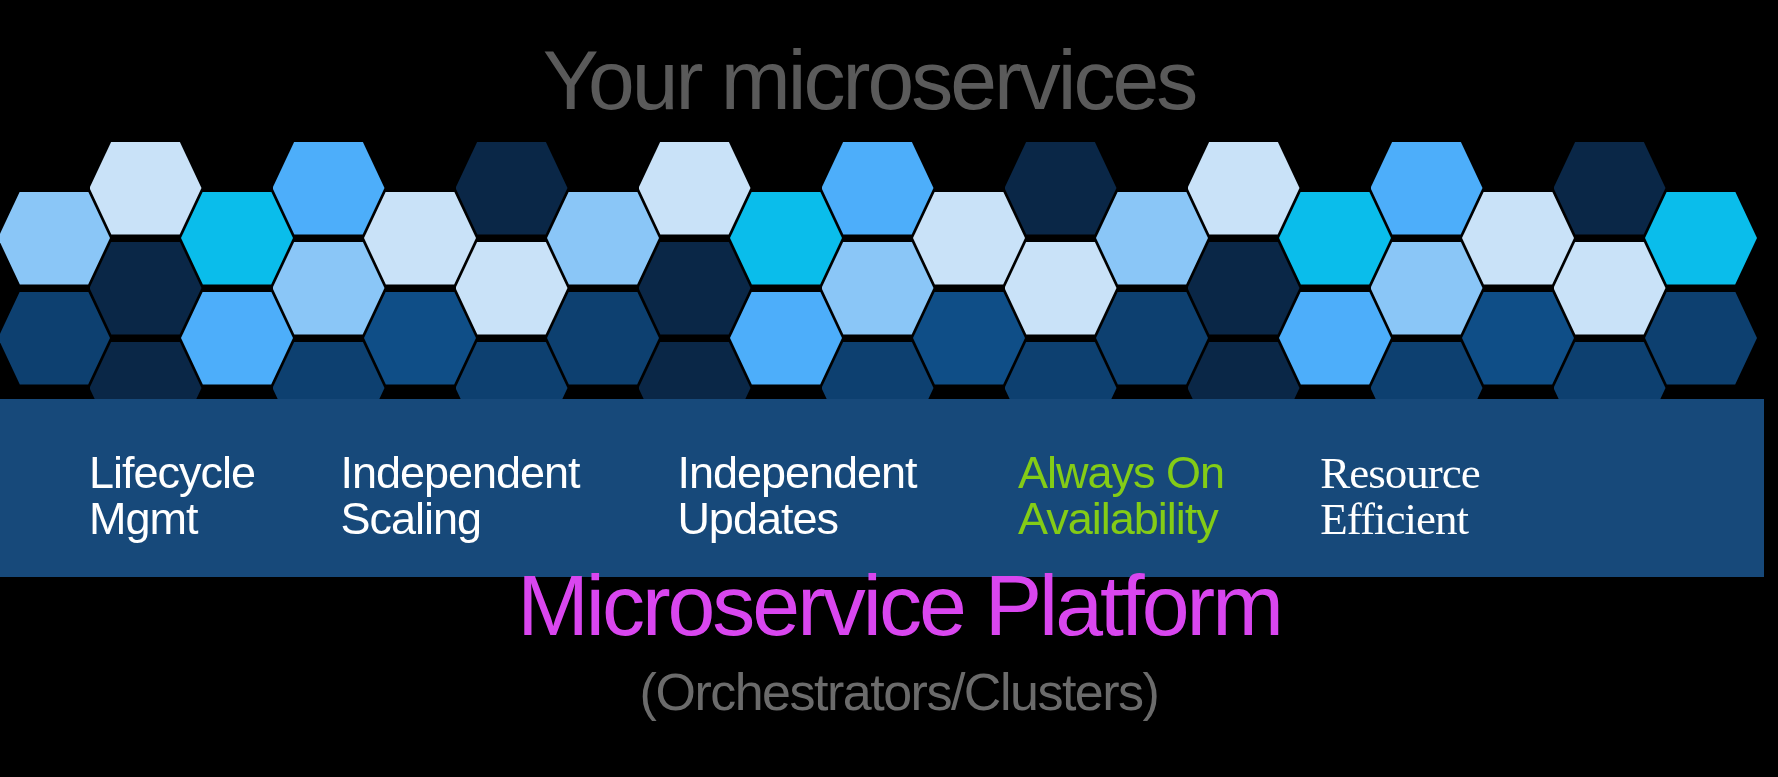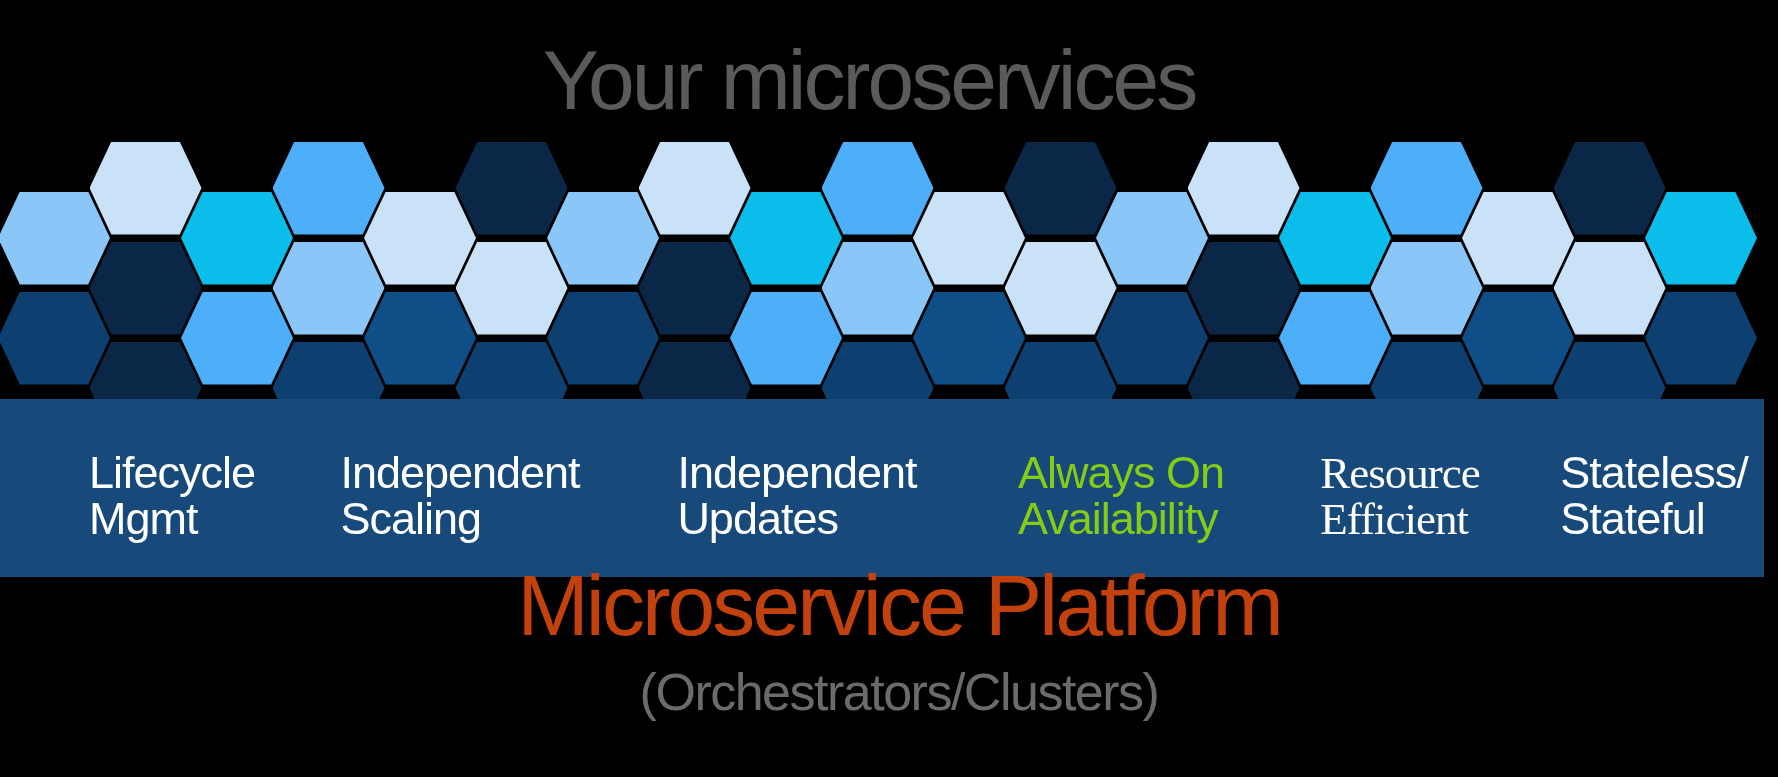--- a/index.html
+++ b/index.html
@@ -146,21 +146,19 @@
     <div class="band-label" style="left: 172px; color: rgb(255, 255, 255);">Lifecycle
 Mgmt</div>
     <div class="band-label" style="left: 460px; color: rgb(255, 255, 255);">Independent
 Scaling</div>
     <div class="band-label" style="left: 797px; color: rgb(255, 255, 255);">Independent
 Updates</div>
     <div class="band-label" style="left: 1121px; color: #84cc16;">Always On
 Availability</div>
     <div class="band-label" style="left: 1400px; color: rgb(255, 255, 255); font-family: Liberation Serif, serif;">Resource
 Efficient</div>
-    <div class="band-label" style="left: 1654px; color: rgb(255, 255, 255);">Stateless/
-Stateful</div>
   </div>
 
-  <div class="platform-title" style="color: #c2410c;">Microservice Platform</div>
+  <div class="platform-title" style="color: #d946ef;">Microservice Platform</div>
 
   <div class="platform-subtitle" style="color: rgb(107, 107, 107);">(Orchestrators/Clusters)</div>
 
 </div>
 
 </body></html>

